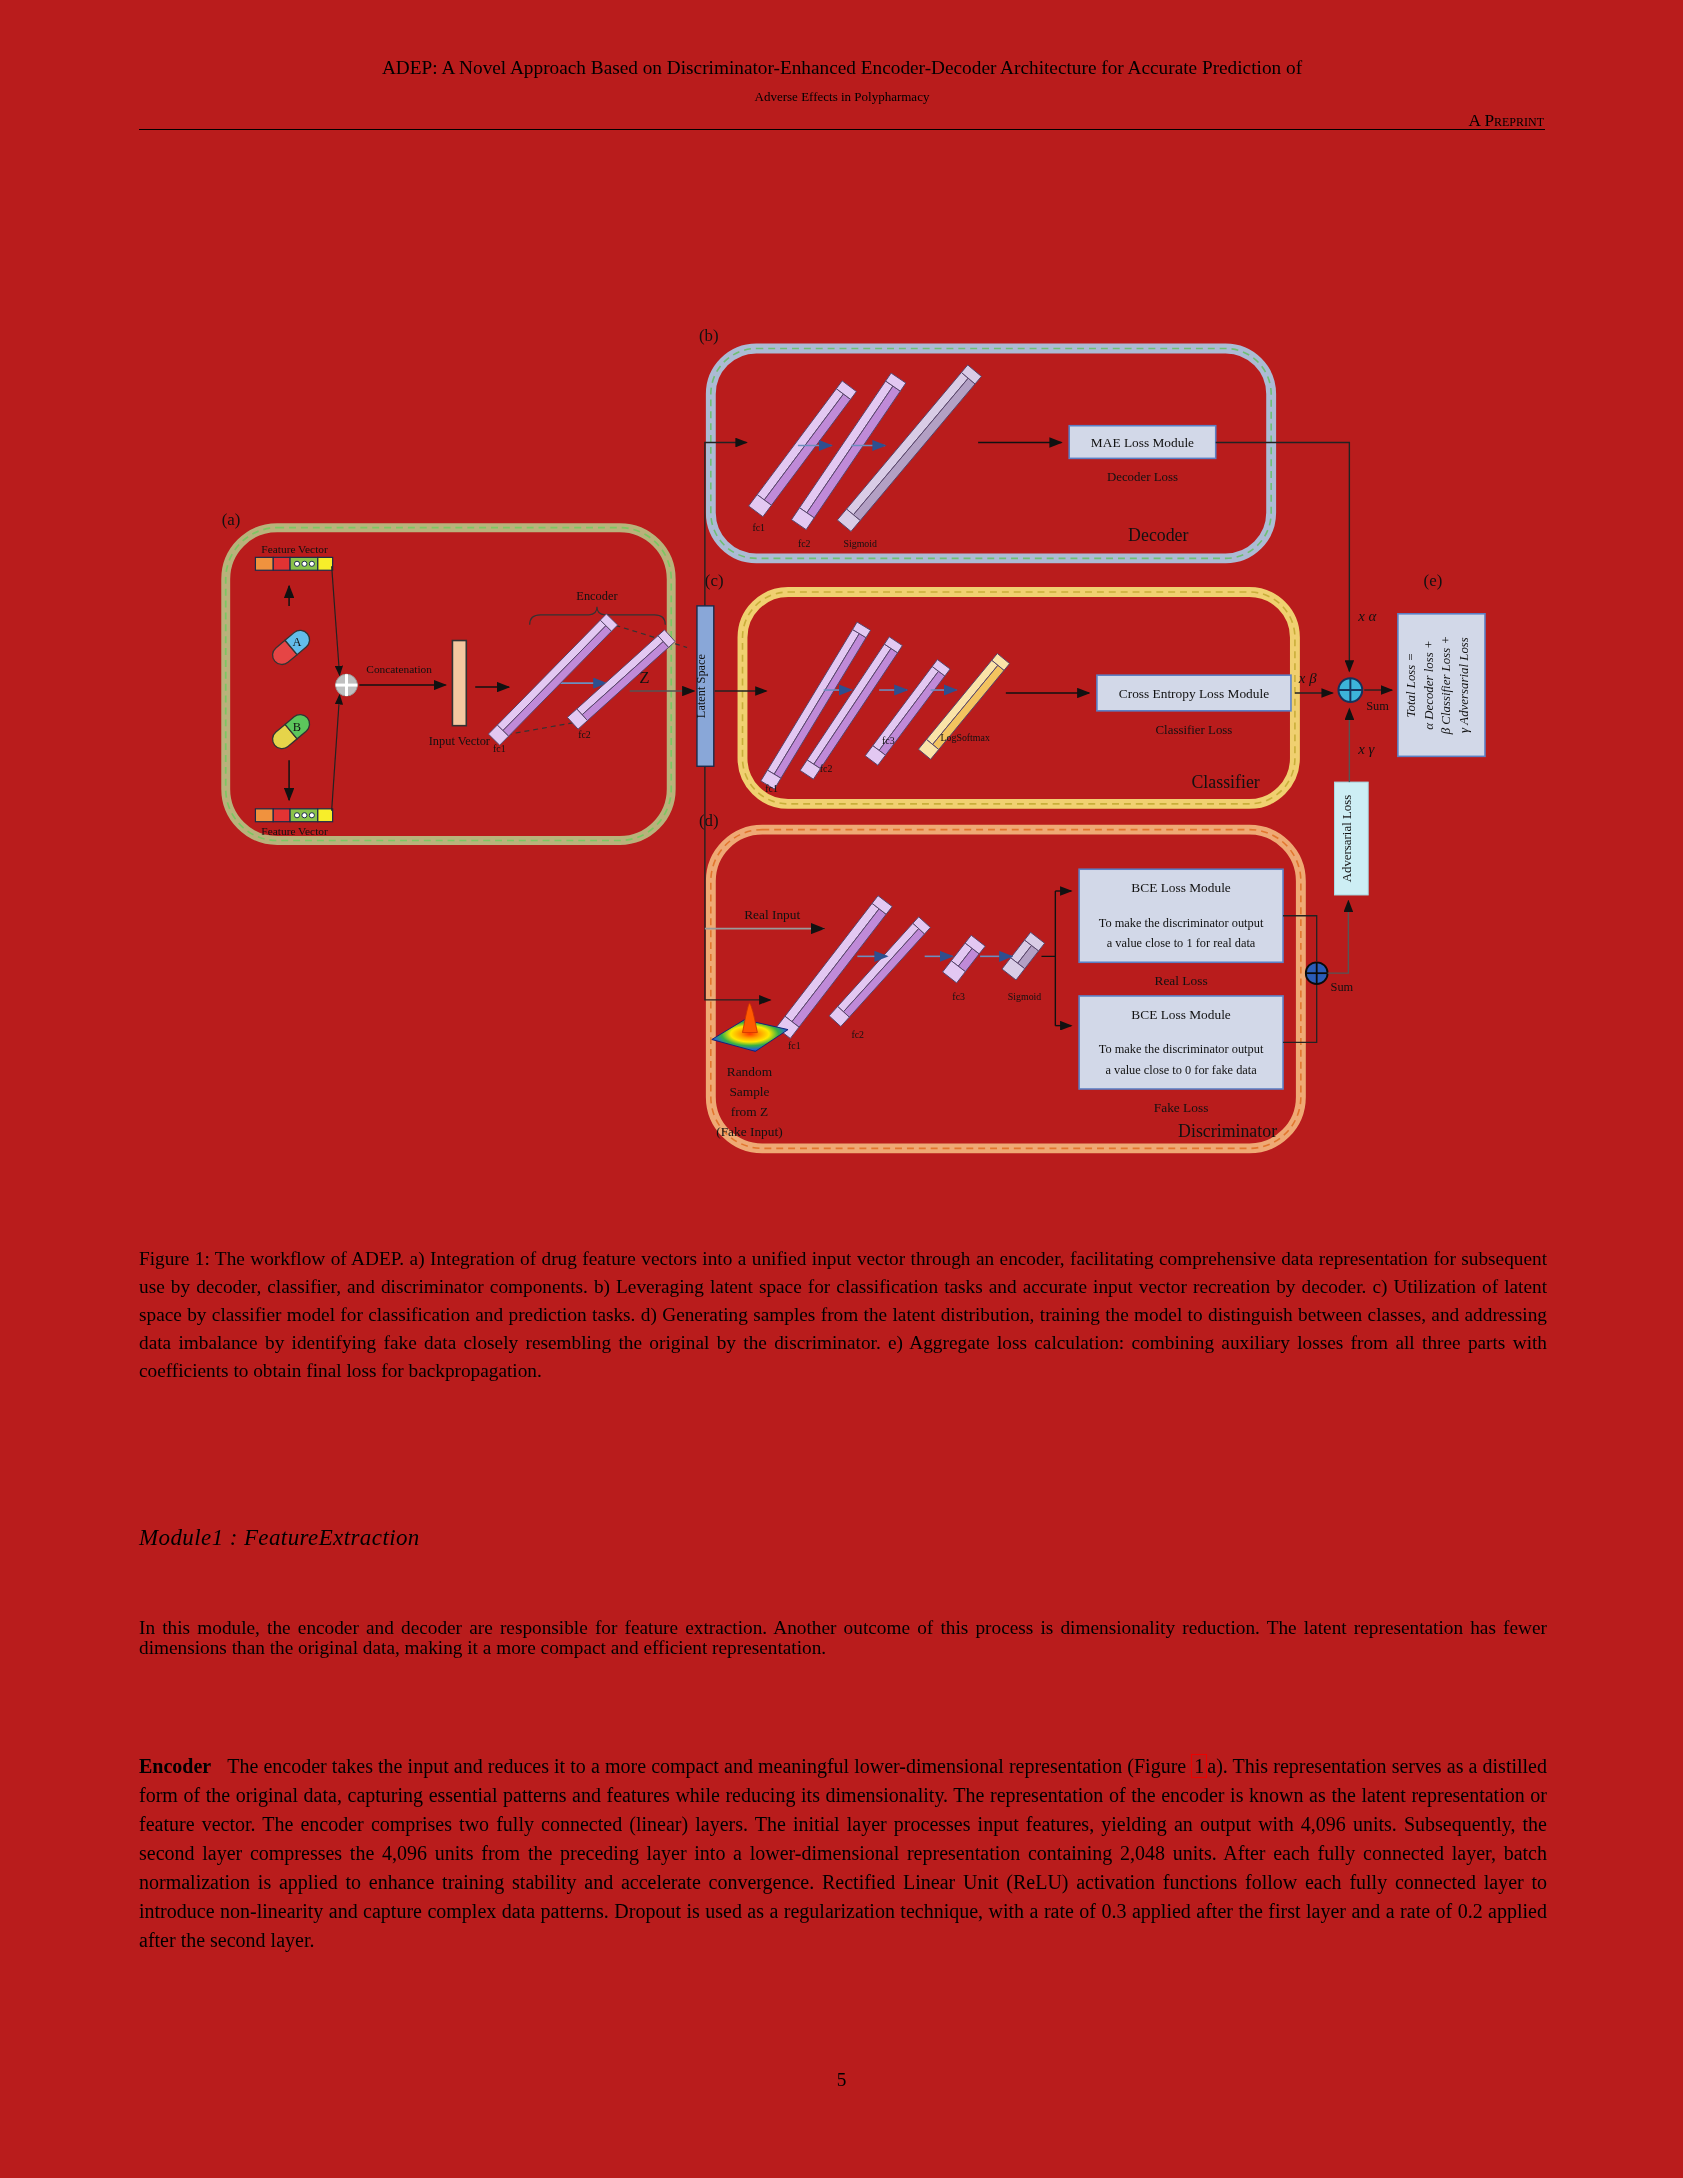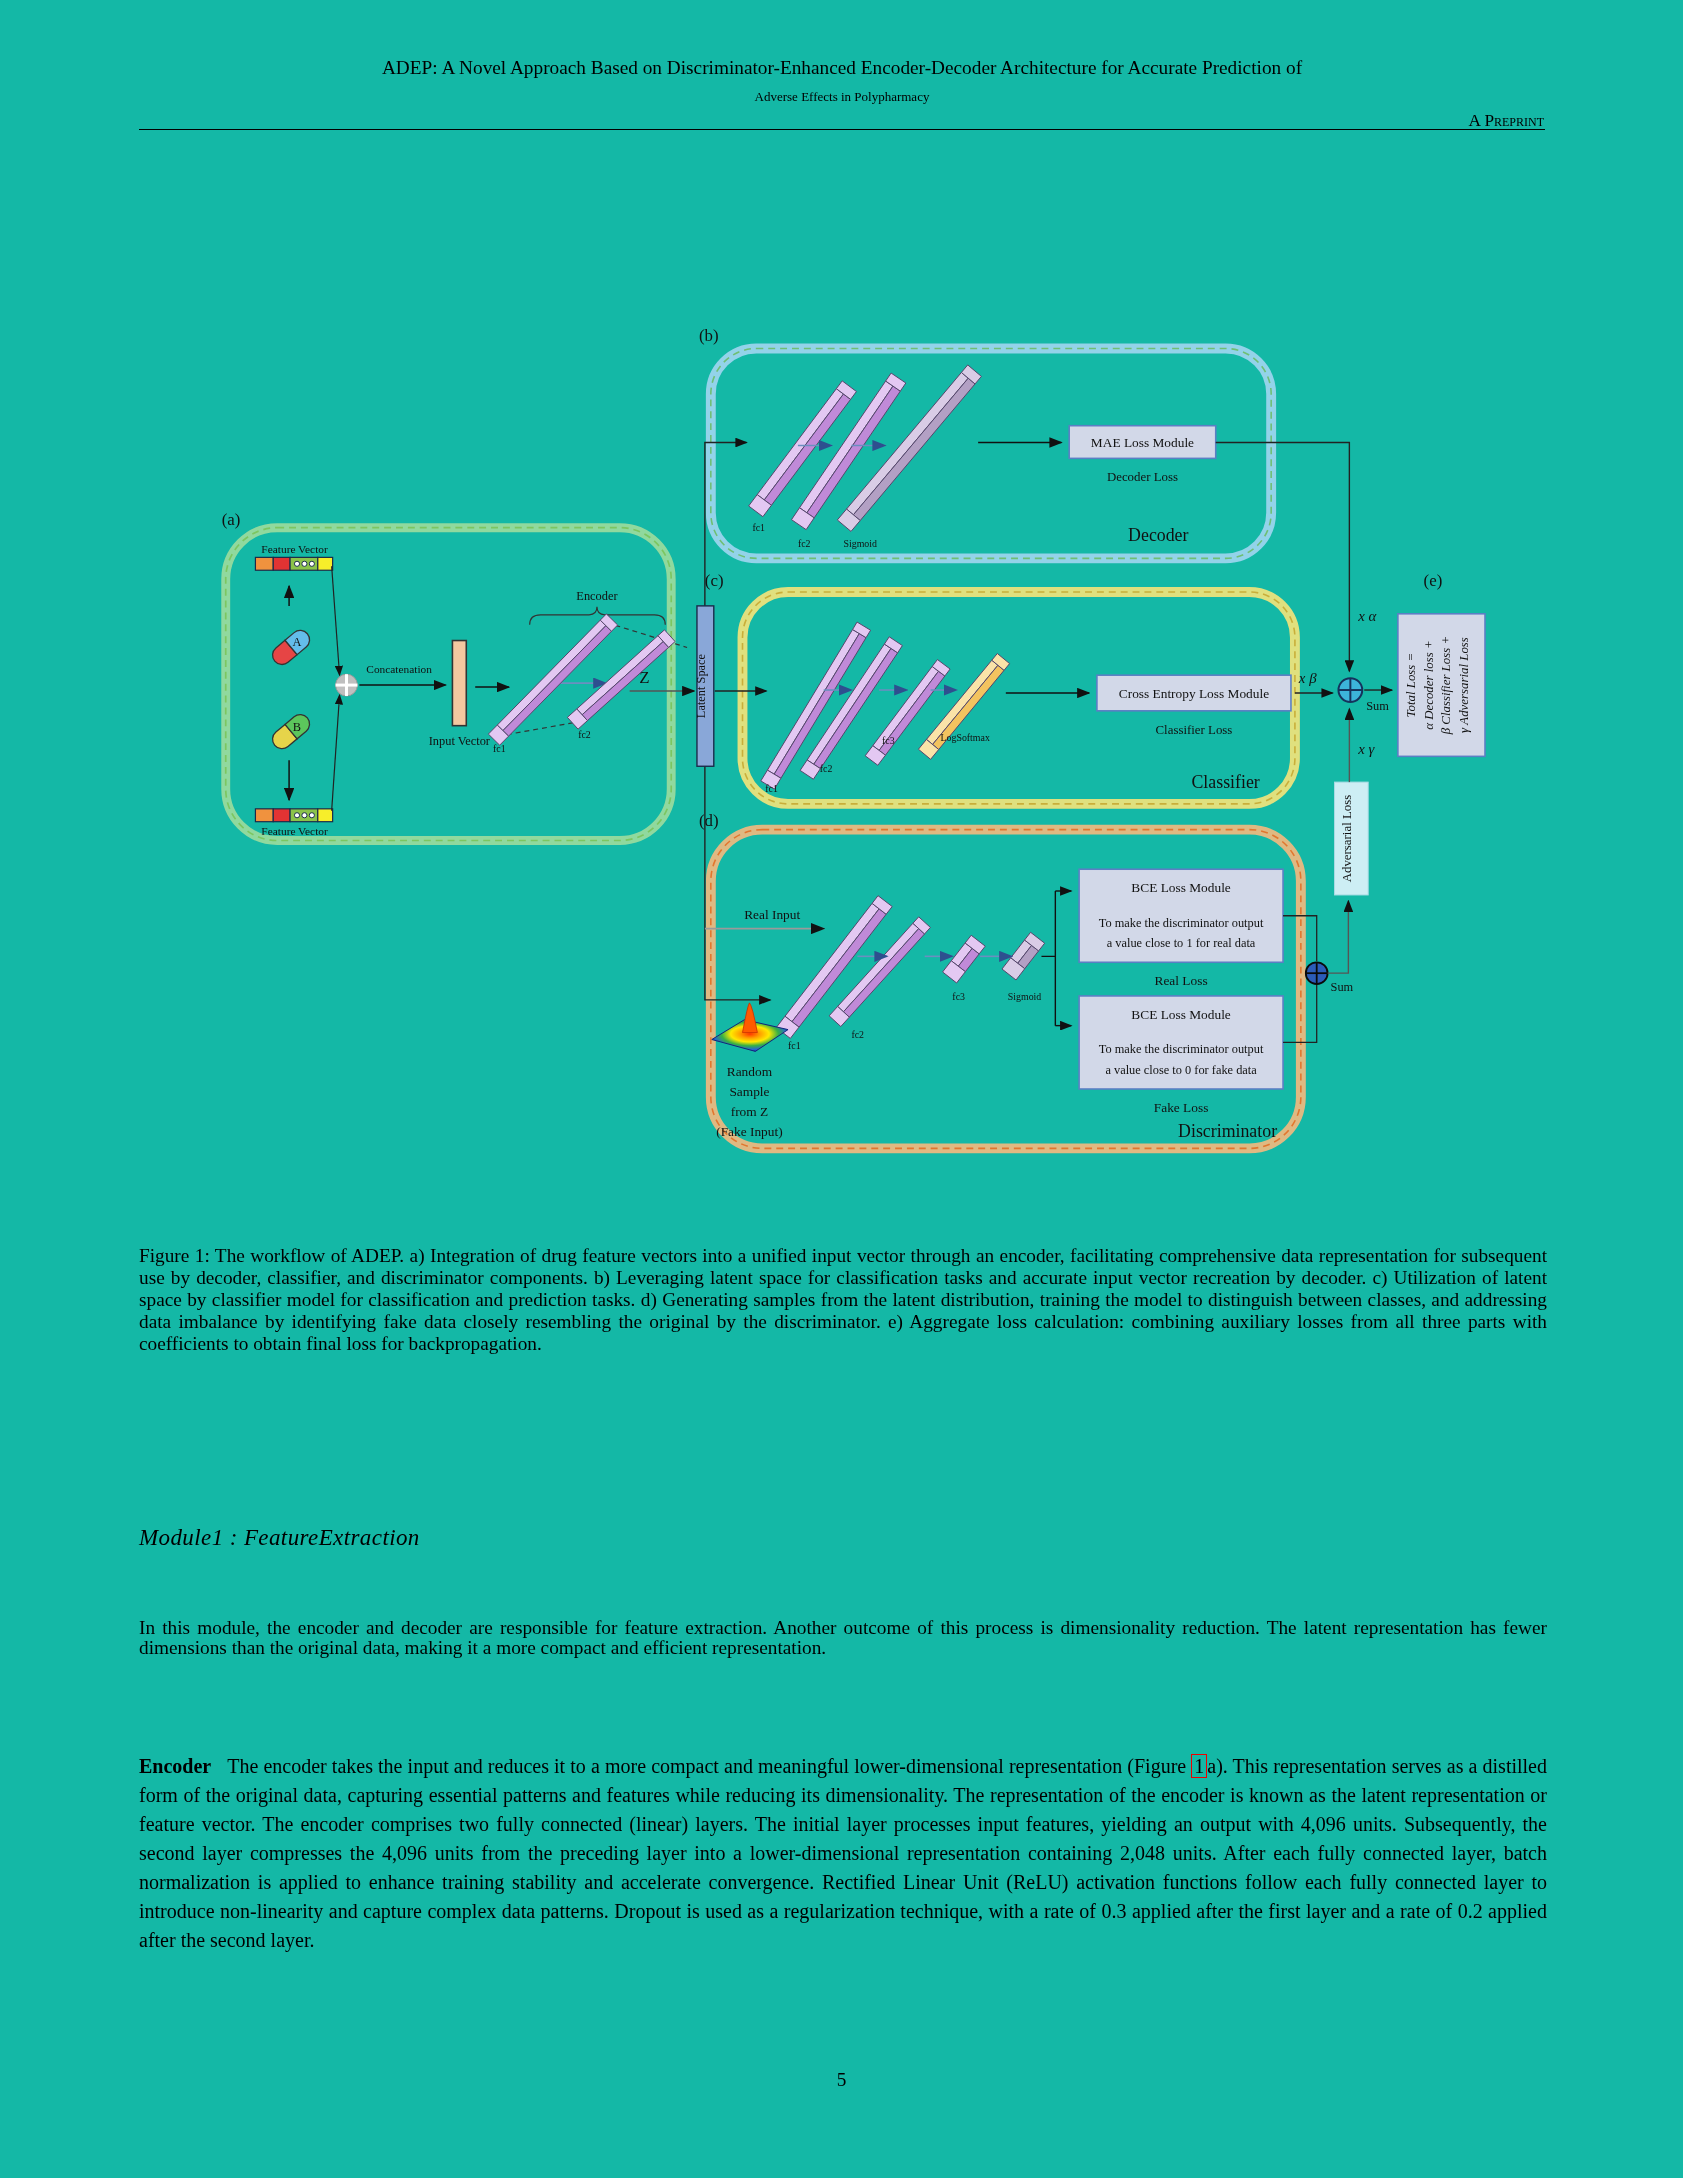--- a/index.html
+++ b/index.html
@@ -1,23 +1,23 @@
 <!DOCTYPE html>
 <html><head>
 <meta charset="utf-8">
 <style>
   html,body{margin:0;padding:0;background:#888;}
-  .page{position:relative;width:1683px;height:2178px;background:#14b8a6;margin:0 auto;
+  .page{position:relative;width:1683px;height:2178px;background:#b91c1c;margin:0 auto;
         font-family:"Liberation Serif", serif;color:#000;overflow:hidden;}
   .hdr-line1{position:absolute;left:139px;width:1406px;top:57px;text-align:center;font-size:19.3px;}
   .hdr-line2{position:absolute;left:139px;width:1406px;top:89px;text-align:center;font-size:13px;}
   .hdr-preprint{position:absolute;right:139px;top:91px;font-size:17.3px;font-variant:small-caps;margin-top:20px;}
   .hdr-rule{position:absolute;left:139px;width:1406px;top:129px;border-top:1.7px solid #000;}
   .figure-svg{position:absolute;left:0;top:0;width:1683px;height:2178px;}
-  .caption{position:absolute;left:139px;width:1408px;top:1245px;font-size:19.3px;line-height:22px;text-align:justify;}
+  .caption{position:absolute;left:139px;width:1408px;top:1245px;font-size:19.3px;line-height:28px;text-align:justify;}
   .module-heading{position:absolute;left:139px;top:1525px;font-size:23px;font-style:italic;letter-spacing:0.4px;}
   .para1{position:absolute;left:139px;width:1408px;top:1618px;font-size:19.3px;line-height:20px;text-align:justify;}
   .encoder-para{position:absolute;left:139px;width:1408px;top:1752px;font-size:20px;line-height:29px;text-align:justify;}
   .encoder-label{font-weight:bold;margin-right:16px;}
   .figref{border:1.6px solid #e00;padding:0 2px;}
   .pageno{position:absolute;left:0;width:1683px;top:2069px;text-align:center;font-size:19.3px;}
   svg text{font-family:"Liberation Serif", serif;fill:#111;}
   .t10{font-size:10px;} .t11{font-size:11.5px;} .t12{font-size:12.5px;} .t13{font-size:13px;}
   .t135{font-size:13.5px;} .t15{font-size:15px;} .t17{font-size:17px;} .t18{font-size:18px;}
   .ital{font-style:italic;}

